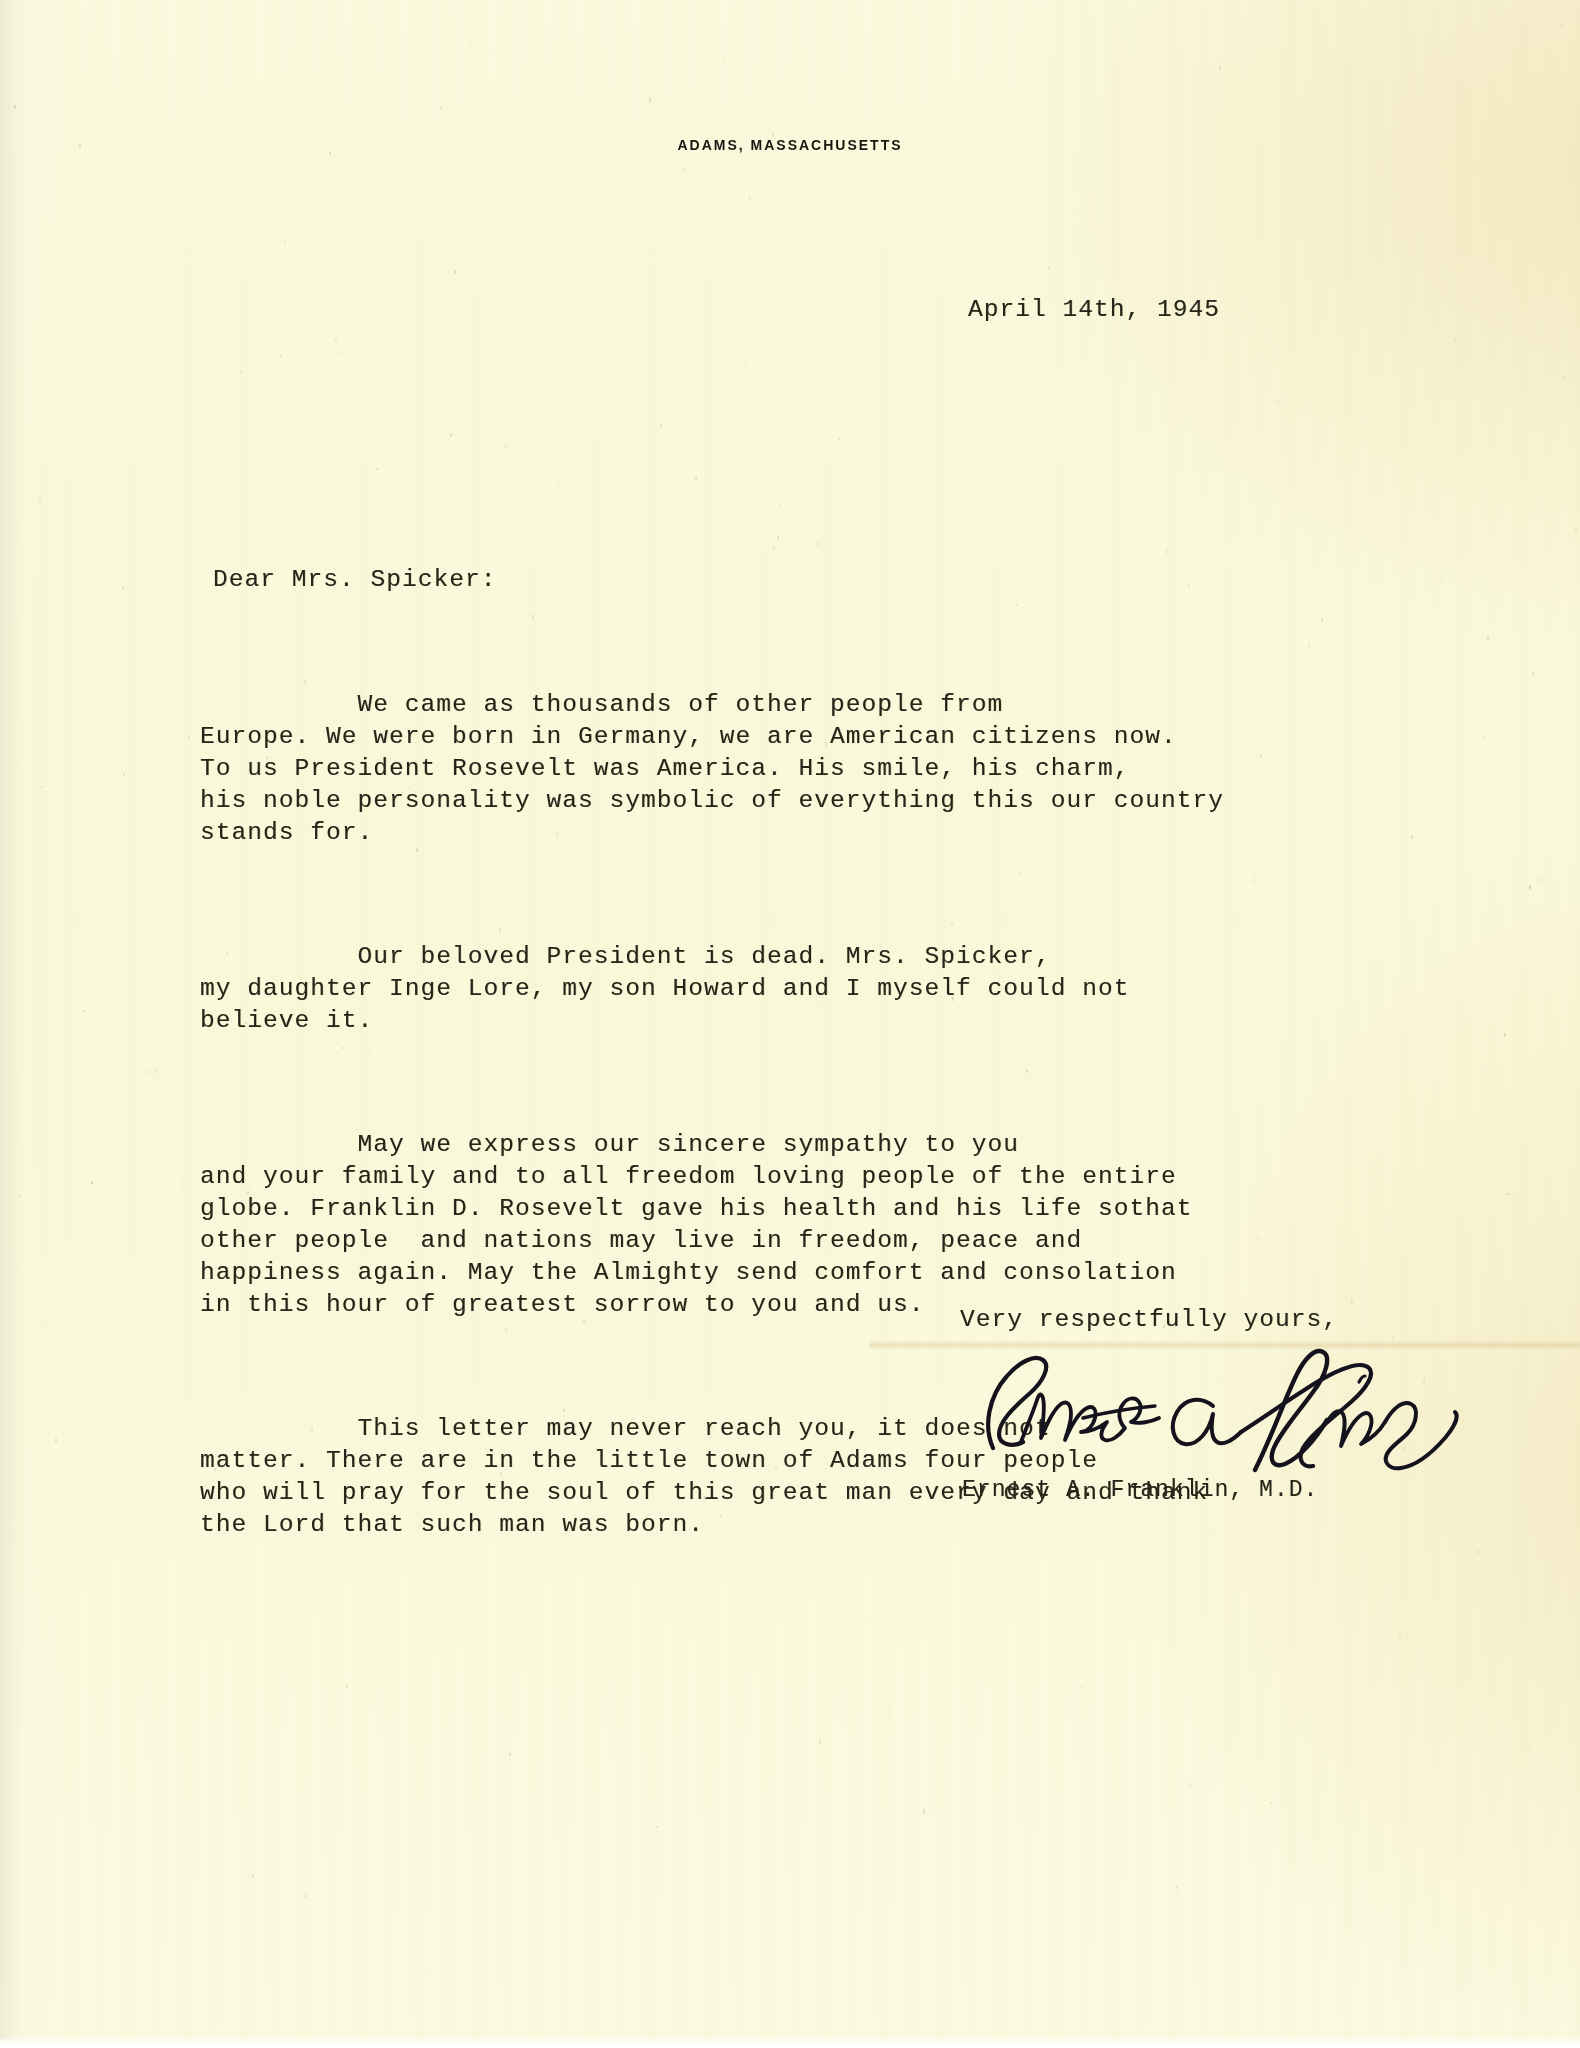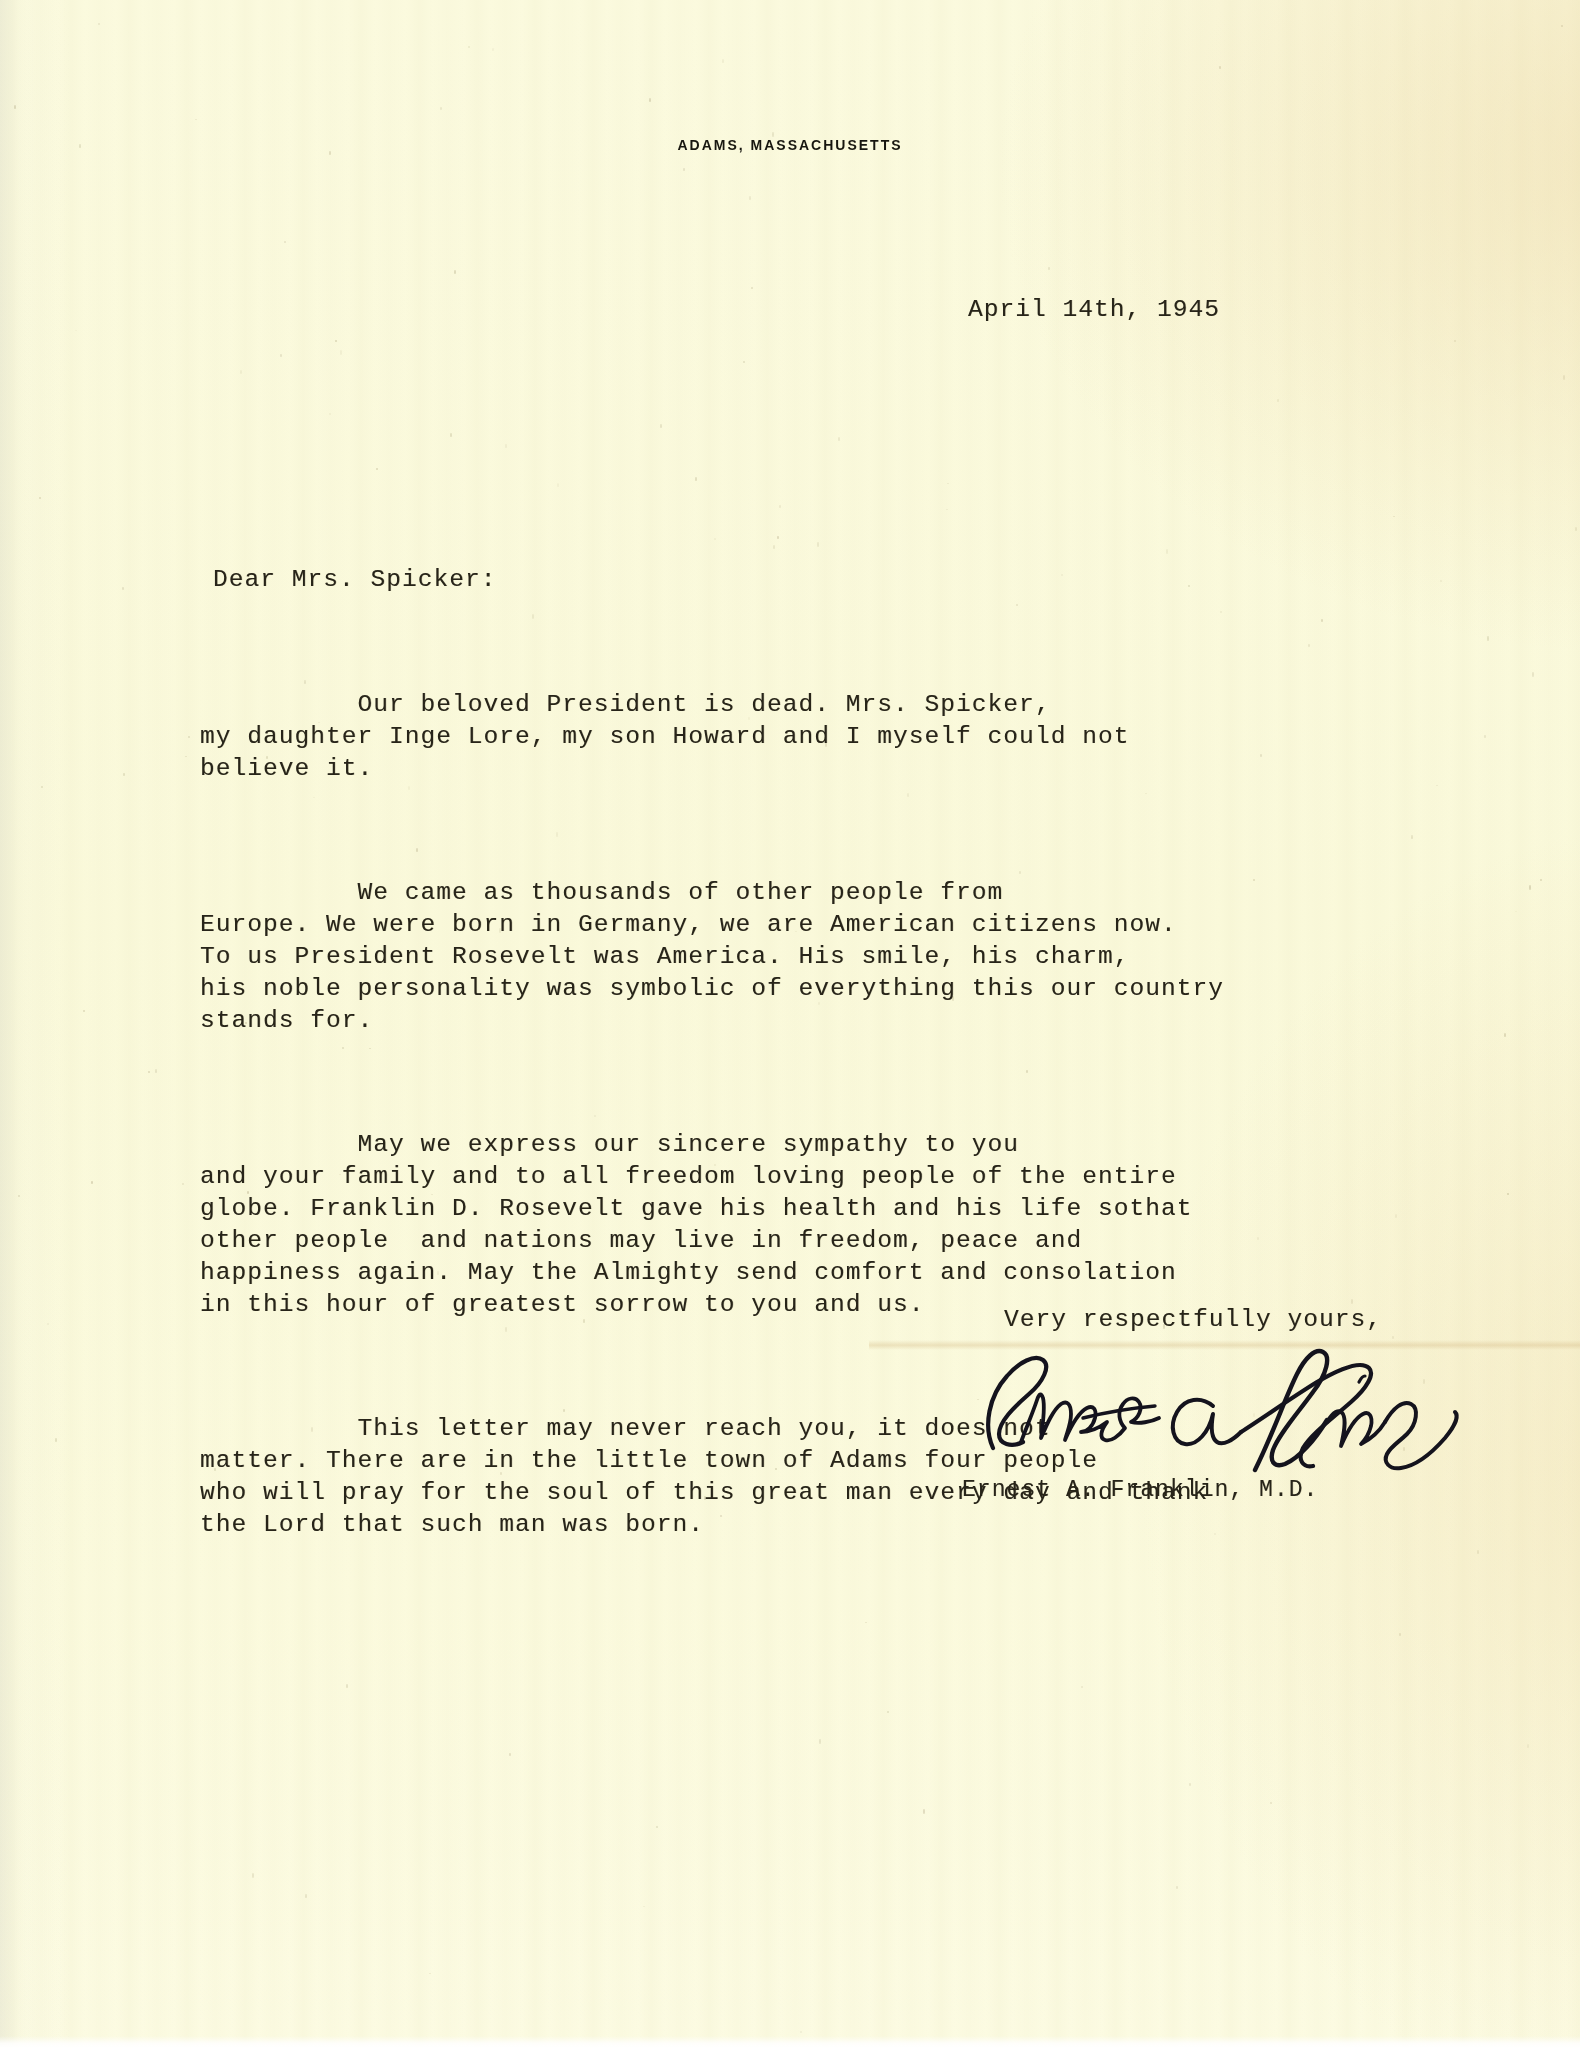--- a/index.html
+++ b/index.html
@@ -108,21 +108,21 @@
     line-height: 32px;
     color: #272419;
     white-space: pre;
     text-shadow: 0.4px 0.3px 0 rgba(60,52,30,0.30);
   }
 
   #date-line   { left: 960px; top: 294px; margin-left: 8px; }
   #addressee   { left: 213px; top: 443px; }
   #salutation  { left: 213px; top: 564px; }
   #body        { left: 200px; top: 625px; }
-  #closing     { left: 960px; top: 1304px; margin-left: 44px; }
+  #closing     { left: 960px; top: 1304px; }
   #signer-name { left: 962px; top: 1474px; font-size: 23px; }
 
   #body p { margin: 0 0 28px 0; }
   #body p:last-child { margin-bottom: 0; }
 
   
   #signature {
     position: absolute;
     left: 955px;
     top: 1330px;
@@ -300,28 +300,28 @@
   <div id="letterhead">
     <div id="lh-city">ADAMS, MASSACHUSETTS</div>
   </div>
 
   <div class="typed" id="date-line">April 14th, 1945</div>
 
 
   <div class="typed" id="salutation">Dear Mrs. Spicker:</div>
 
   <div class="typed" id="body">
-    <p>          Our beloved President is dead. Mrs. Spicker,
-my daughter Inge Lore, my son Howard and I myself could not
-believe it.</p>
     <p>          We came as thousands of other people from
 Europe. We were born in Germany, we are American citizens now.
 To us President Rosevelt was America. His smile, his charm,
 his noble personality was symbolic of everything this our country
 stands for.</p>
+    <p>          Our beloved President is dead. Mrs. Spicker,
+my daughter Inge Lore, my son Howard and I myself could not
+believe it.</p>
     <p>          May we express our sincere sympathy to you
 and your family and to all freedom loving people of the entire
 globe. Franklin D. Rosevelt gave his health and his life sothat
 other people  and nations may live in freedom, peace and
 happiness again. May the Almighty send comfort and consolation
 in this hour of greatest sorrow to you and us.</p>
     <p>          This letter may never reach you, it does not
 matter. There are in the little town of Adams four people
 who will pray for the soul of this great man every day and thank
 the Lord that such man was born.</p>

